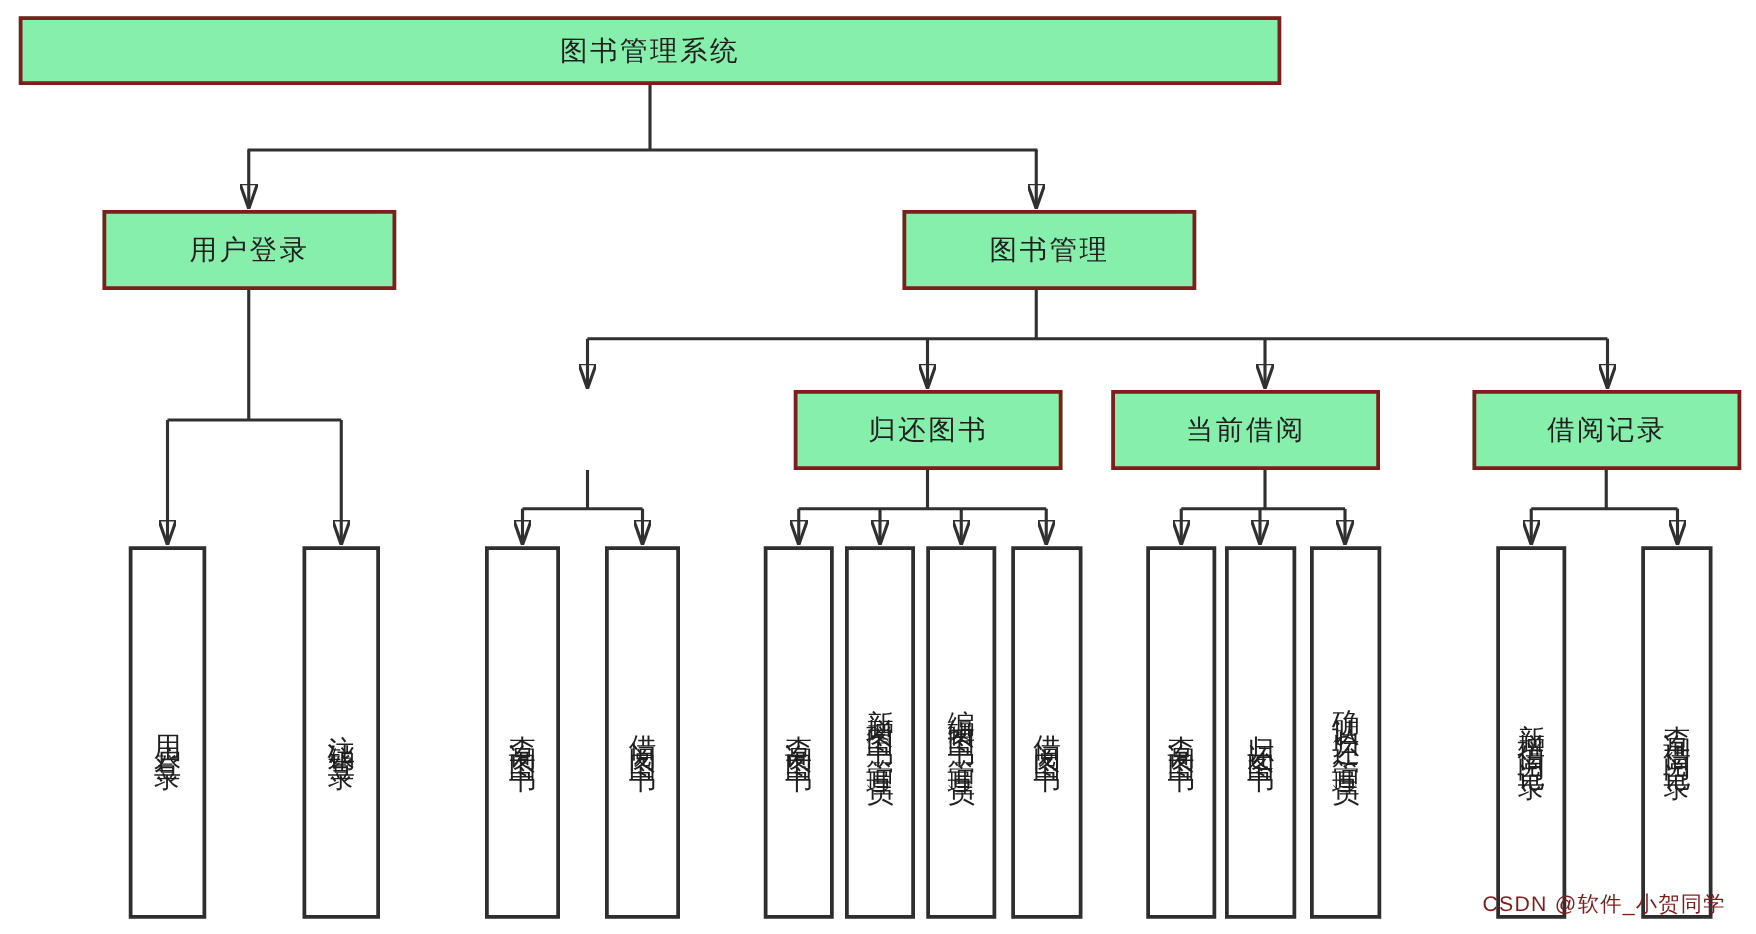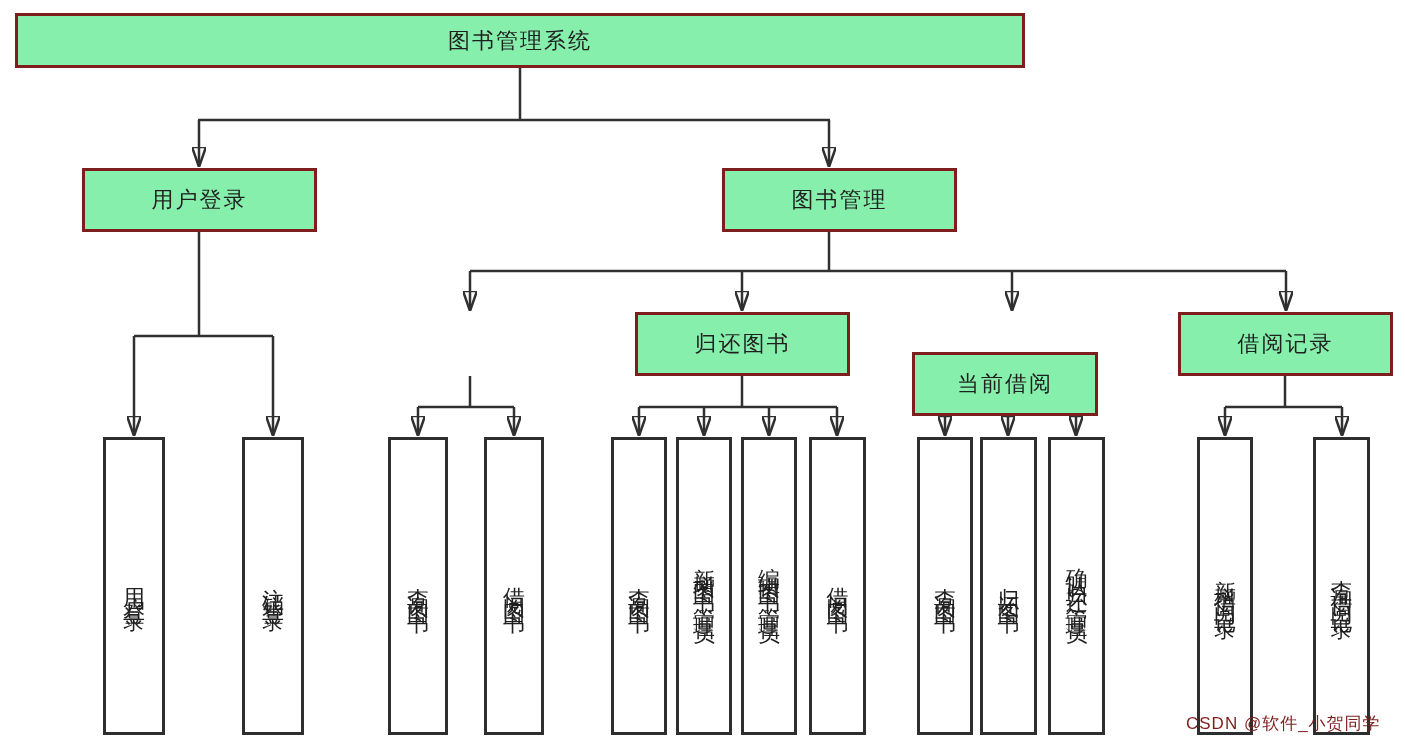--- a/index.html
+++ b/index.html
@@ -100,21 +100,21 @@
       <path d="M1342 407 V435" marker-end="url(#arrow)"></path>
     </g>
   </svg>
 
   <div class="hnode" style="left:15px;top:13px;width:1010px;height:55px;">图书管理系统</div>
 
   <div class="hnode" style="left:82px;top:168px;width:235px;height:64px;">用户登录</div>
   <div class="hnode" style="left:712px;top:168px;width:235px;height:64px;margin-left:10px;">图书管理</div>
 
   <div class="hnode" style="left:635px;top:312px;width:215px;height:64px;">归还图书</div>
-  <div class="hnode" style="left:912px;top:312px;width:186px;height:64px;margin-top:40px;">当前借阅</div>
+  <div class="hnode" style="left:889px;top:312px;width:215px;height:64px;">当前借阅</div>
   <div class="hnode" style="left:1178px;top:312px;width:215px;height:64px;">借阅记录</div>
 
   <div class="vnode" style="left:103px;width:62px;">用户登录</div>
   <div class="vnode" style="left:242px;width:62px;">注销登录</div>
 
   <div class="vnode" style="left:388px;width:60px;">查询图书</div>
   <div class="vnode" style="left:484px;width:60px;">借阅图书</div>
 
   <div class="vnode" style="left:611px;width:56px;">查询图书</div>
   <div class="vnode" style="left:676px;width:56px;">新增图书（管理员）</div>

